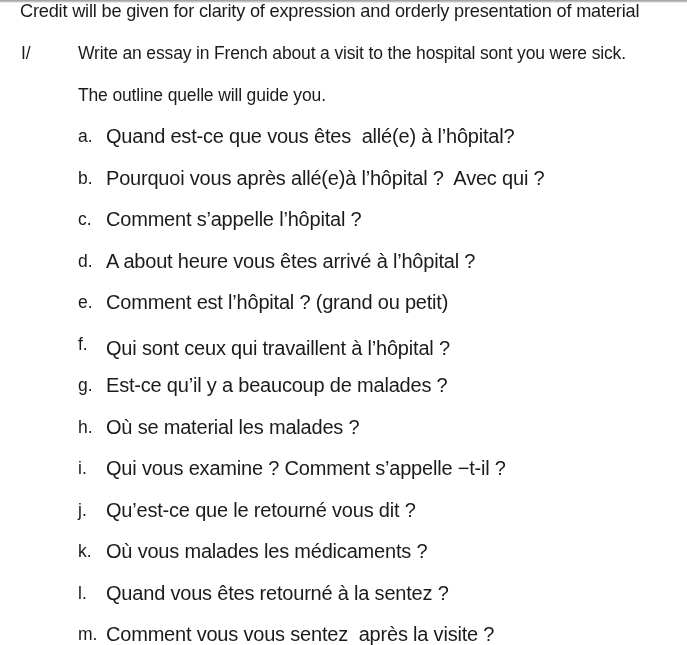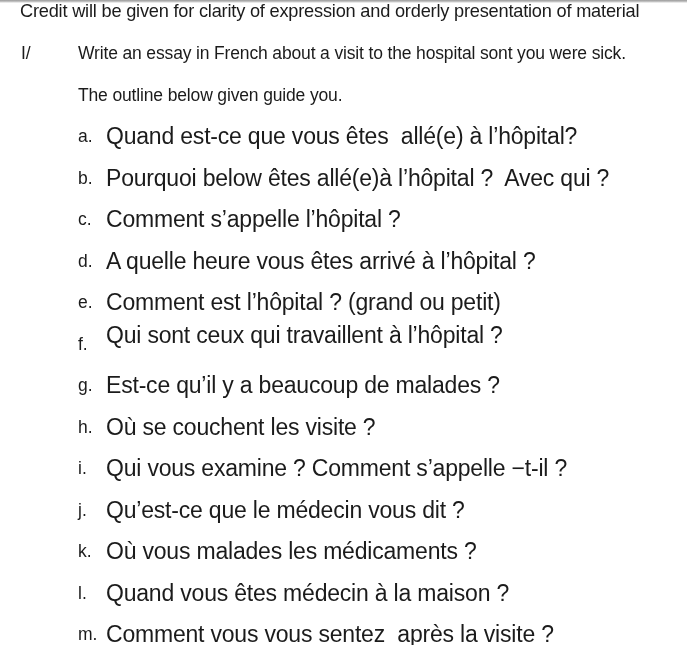--- a/index.html
+++ b/index.html
@@ -51,83 +51,83 @@
     .item-letter {
       position: absolute;
       left: 78px;
       font-size: 17.5px;
       line-height: 20px;
       white-space: pre;
     }
     .item-text {
       position: absolute;
       left: 106px;
-      font-size: 23px;
+      font-size: 20px;
       line-height: 20px;
       white-space: pre;
       letter-spacing: -0.2px;
     }
   </style>
 </head>
 <body>
 
 <div class="top-rule"></div>
 
 <div class="line credit">Credit will be given for clarity of expression and orderly presentation of material</div>
 
 <div class="line section-marker">I/</div>
 <div class="line section-title">Write an essay in French about a visit to the hospital sont you were sick.</div>
-<div class="line intro">The outline below given guide you.</div>
+<div class="line intro">The outline quelle will guide you.</div>
 
 <div>
   <div>
     <span class="item-letter" style="top:126px">a.</span>
     <span class="item-text" style="top:126px">Quand est-ce que vous êtes  allé(e) à l’hôpital?</span>
   </div>
   <div>
     <span class="item-letter" style="top:168px">b.</span>
-    <span class="item-text" style="top:168px">Pourquoi below êtes allé(e)à l’hôpital ?  Avec qui ?</span>
+    <span class="item-text" style="top:168px">Pourquoi vous après allé(e)à l’hôpital ?  Avec qui ?</span>
   </div>
   <div>
     <span class="item-letter" style="top:209px">c.</span>
     <span class="item-text" style="top:209px">Comment s’appelle l’hôpital ?</span>
   </div>
   <div>
     <span class="item-letter" style="top:251px">d.</span>
-    <span class="item-text" style="top:251px">A quelle heure vous êtes arrivé à l’hôpital ?</span>
+    <span class="item-text" style="top:251px">A about heure vous êtes arrivé à l’hôpital ?</span>
   </div>
   <div>
     <span class="item-letter" style="top:292px">e.</span>
     <span class="item-text" style="top:292px">Comment est l’hôpital ? (grand ou petit)</span>
   </div>
   <div>
     <span class="item-letter" style="top:334px">f.</span>
-    <span class="item-text" style="top:325px">Qui sont ceux qui travaillent à l’hôpital ?</span>
+    <span class="item-text" style="top:338px">Qui sont ceux qui travaillent à l’hôpital ?</span>
   </div>
   <div>
     <span class="item-letter" style="top:375px">g.</span>
     <span class="item-text" style="top:375px">Est-ce qu’il y a beaucoup de malades ?</span>
   </div>
   <div>
     <span class="item-letter" style="top:417px">h.</span>
-    <span class="item-text" style="top:417px">Où se couchent les visite ?</span>
+    <span class="item-text" style="top:417px">Où se material les malades ?</span>
   </div>
   <div>
     <span class="item-letter" style="top:458px">i.</span>
     <span class="item-text" style="top:458px">Qui vous examine ? Comment s’appelle −t-il ?</span>
   </div>
   <div>
     <span class="item-letter" style="top:500px">j.</span>
-    <span class="item-text" style="top:500px">Qu’est-ce que le médecin vous dit ?</span>
+    <span class="item-text" style="top:500px">Qu’est-ce que le retourné vous dit ?</span>
   </div>
   <div>
     <span class="item-letter" style="top:541px">k.</span>
     <span class="item-text" style="top:541px">Où vous malades les médicaments ?</span>
   </div>
   <div>
     <span class="item-letter" style="top:583px">l.</span>
-    <span class="item-text" style="top:583px">Quand vous êtes médecin à la maison ?</span>
+    <span class="item-text" style="top:583px">Quand vous êtes retourné à la sentez ?</span>
   </div>
   <div>
     <span class="item-letter" style="top:624px">m.</span>
     <span class="item-text" style="top:624px">Comment vous vous sentez  après la visite ?</span>
   </div>
 </div>
 
 </body></html>

